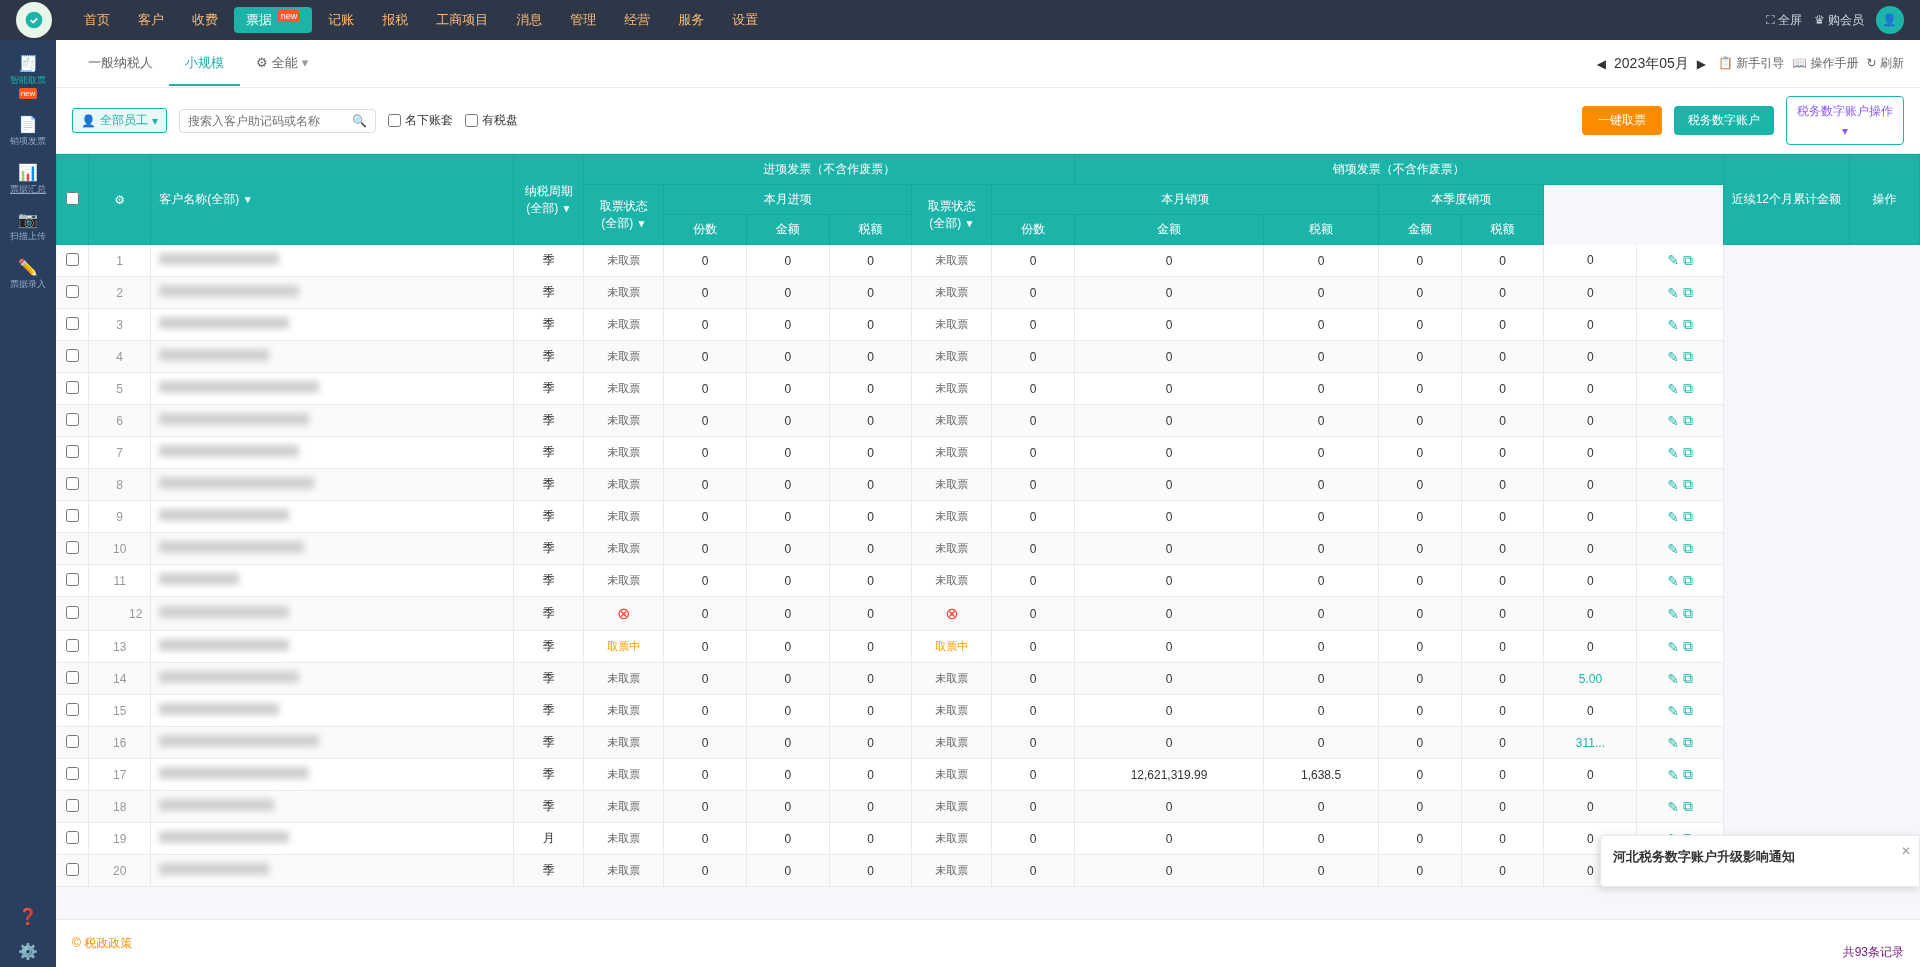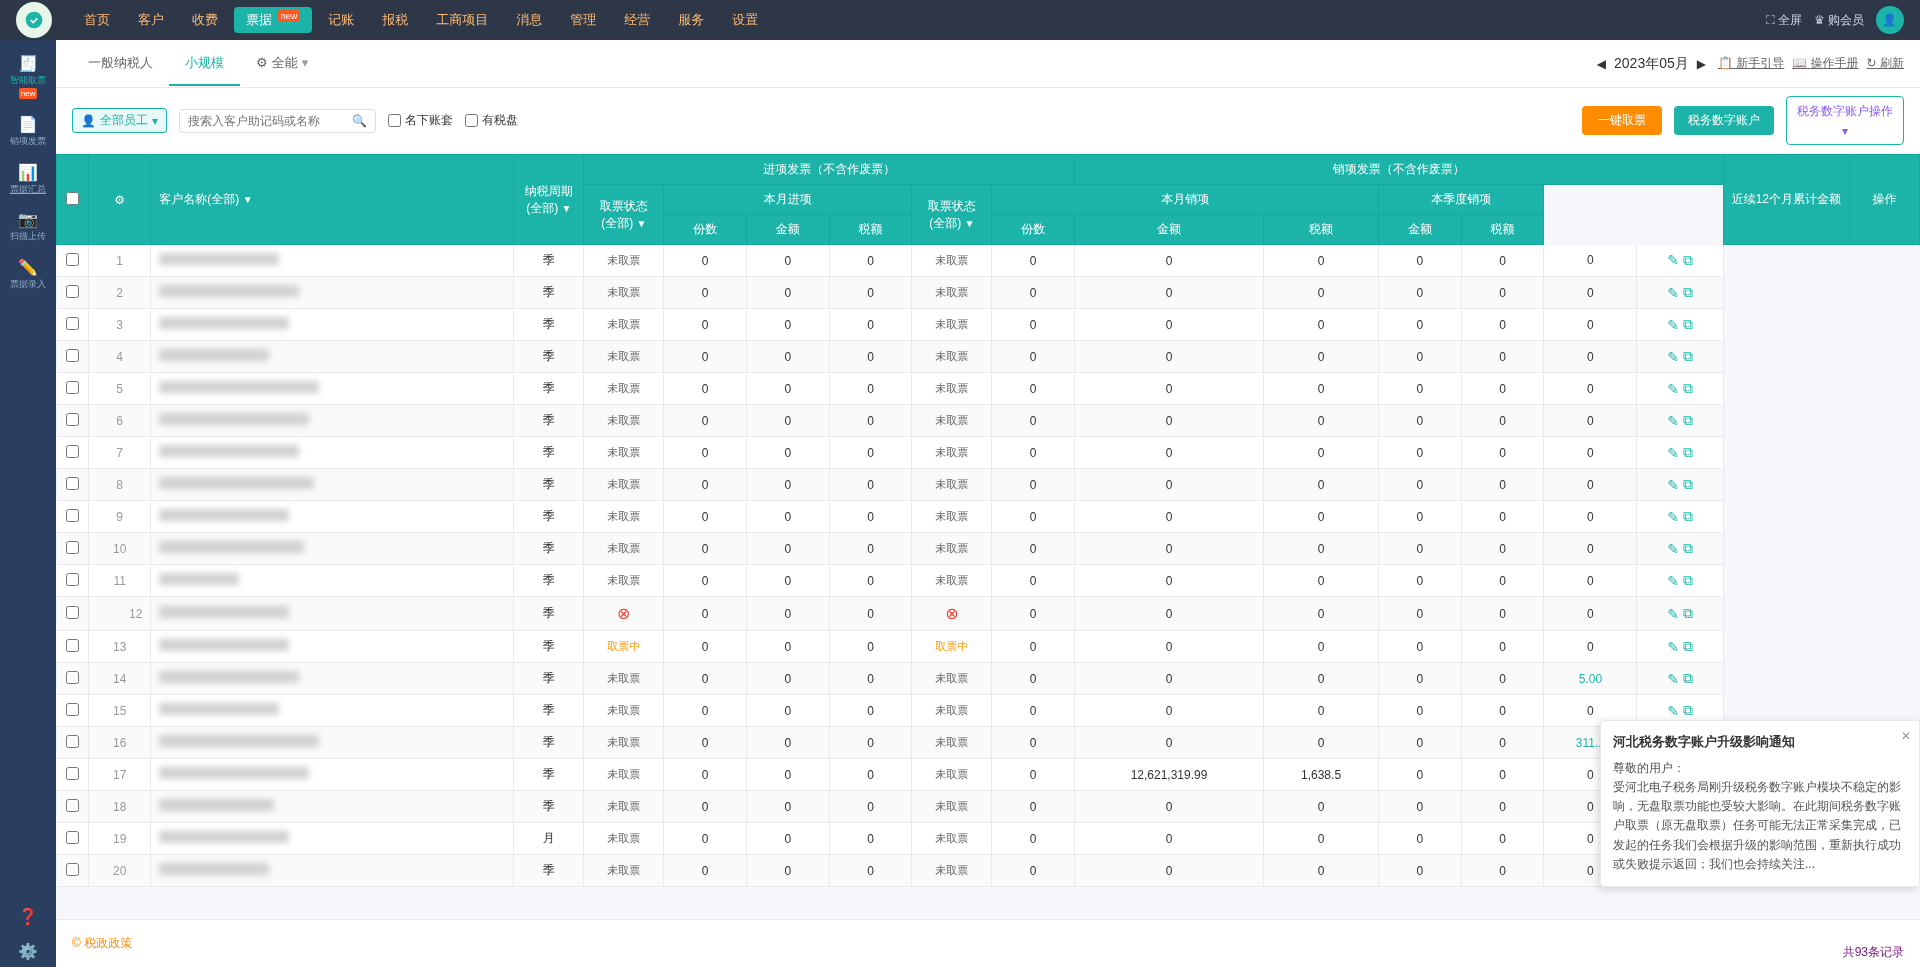--- a/index.html
+++ b/index.html
@@ -144,21 +144,21 @@
           <span>全能</span>
           <span style="color:#999;">▾</span>
         </div>
       </div>
       <div style="display:flex; align-items:center; gap:12px;">
         <div style="display:flex; align-items:center; gap:8px;">
           <span class="arrow">◀</span>
           <span style="font-size:14px; color:#333; font-weight:500;">2023年05月</span>
           <span class="arrow">▶</span>
         </div>
-        <div style="display:flex; align-items:center; gap:8px; color:#666; font-size:12px;text-decoration:underline;">
+        <div style="display:flex; align-items:center; gap:8px; color:#666; font-size:12px;">
           <span>
             <span>📋</span>
             <span>新手引导</span>
           </span>
           <span>
             <span>📖</span>
             <span>操作手册</span>
           </span>
           <span>
             <span>↻</span>
@@ -734,14 +734,13 @@
     <div class="bottom-bar">
       <span class="tax-policy">© 税政政策</span>
       <span class="record-count">共93条记录</span>
     </div>
   </div>
 </div>
 
 <div class="notification-popup">
   <span class="close-btn">✕</span>
   <div class="title">河北税务数字账户升级影响通知</div>
-  <div class="content">尊敬的用户：<br>受河北电子税务局刚升级税务数字账户模块不稳定的影响，无盘取票功能也受较大影响。在此期间税务数字账户取票（原无盘取票）任务可能无法正常采集完成，已发起的任务我们会根据升级的影响范围，重新执行成功或失败提示返回；我们也会持续关注...</div>
 </div>
 
 </body></html>

